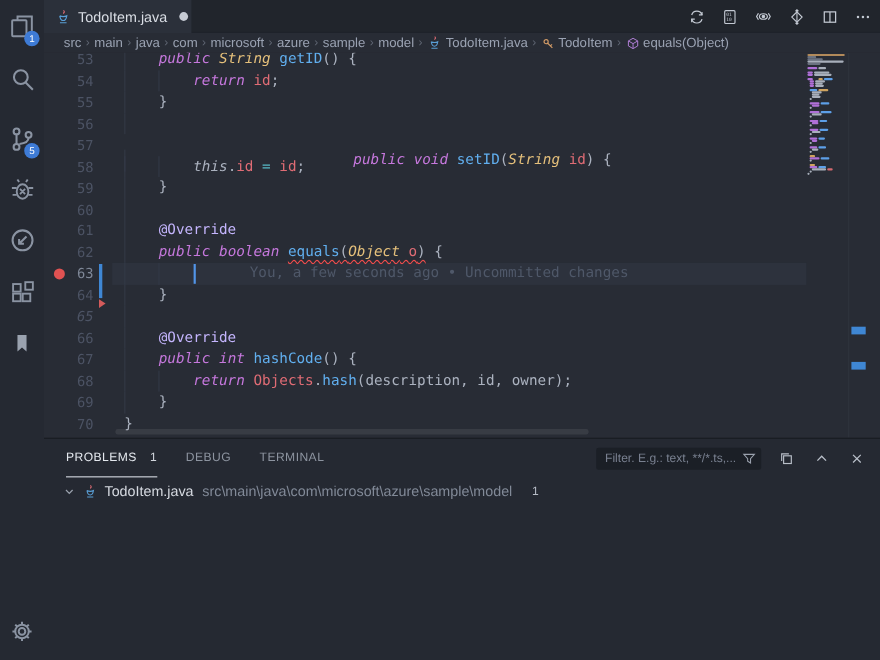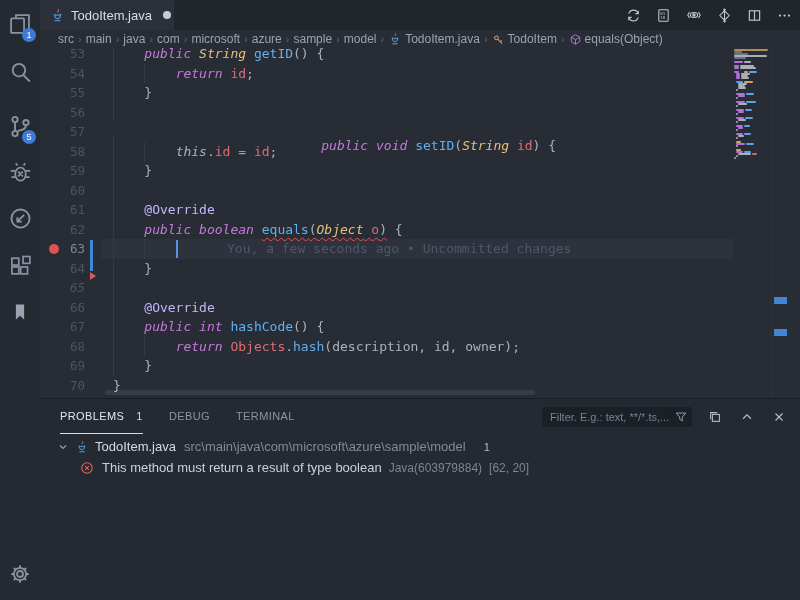--- a/index.html
+++ b/index.html
@@ -433,26 +433,15 @@
             <path d="M8.2 1.5 q1.8 1.4 -0.3 3" stroke="#e06c75" stroke-width="1.1"></path>
             <path d="M4.6 6.8 q3.4 1.7 6.8 0 q-0.7 4.6 -3.4 4.6 q-2.7 0 -3.4 -4.6" stroke="#5a9fd6" stroke-width="1.1"></path>
             <path d="M4.8 13.5 h6.4" stroke="#5a9fd6" stroke-width="1.1"></path>
           </svg>
         </span>
         <span class="tree-name">TodoItem.java</span>
         <span class="tree-path">src\main\java\com\microsoft\azure\sample\model</span>
         <span class="tree-count">1</span>
       </div>
 
-      <div class="tree-problem-row">
-        <span>
-          <svg width="14" height="14" viewBox="0 0 16 16" fill="none" stroke="#e8635c" stroke-width="1.2">
-            <circle cx="8" cy="8" r="6"></circle>
-              <path d="M5.9 5.9 L10.1 10.1 M10.1 5.9 L5.9 10.1"></path>
-          </svg>
-        </span>
-        <span class="prob-msg">This method must return a result of type boolean</span>
-        <span class="prob-src">Java(603979884)</span>
-        <span class="prob-pos">[62, 20]</span>
-      </div>
     </div>
   </div>
 </div>
 
 </body></html>

